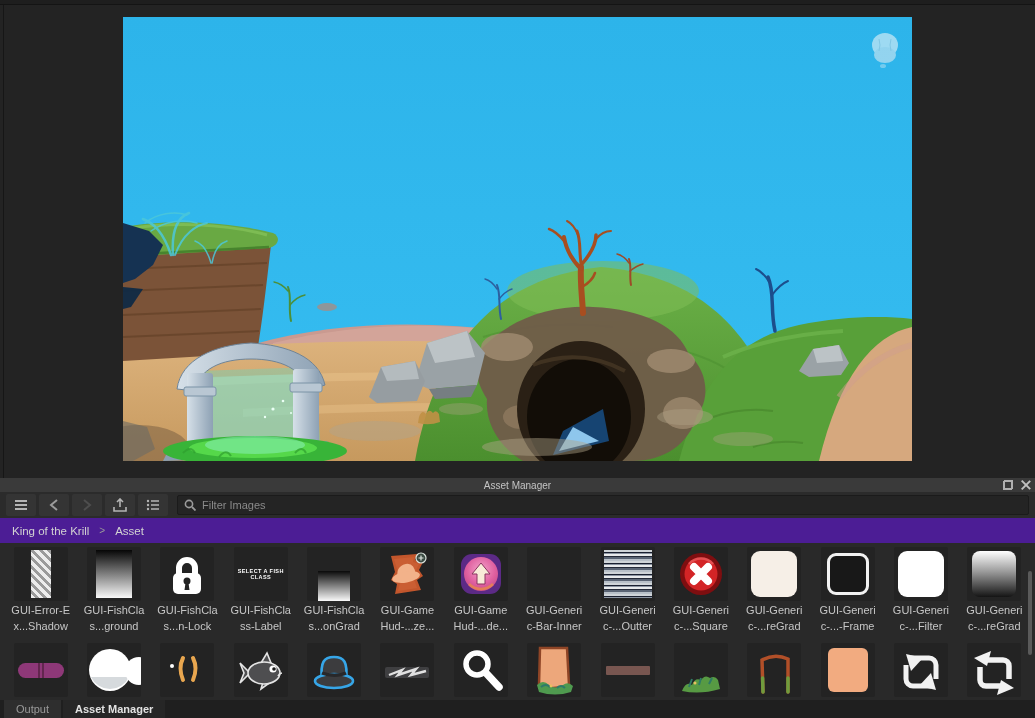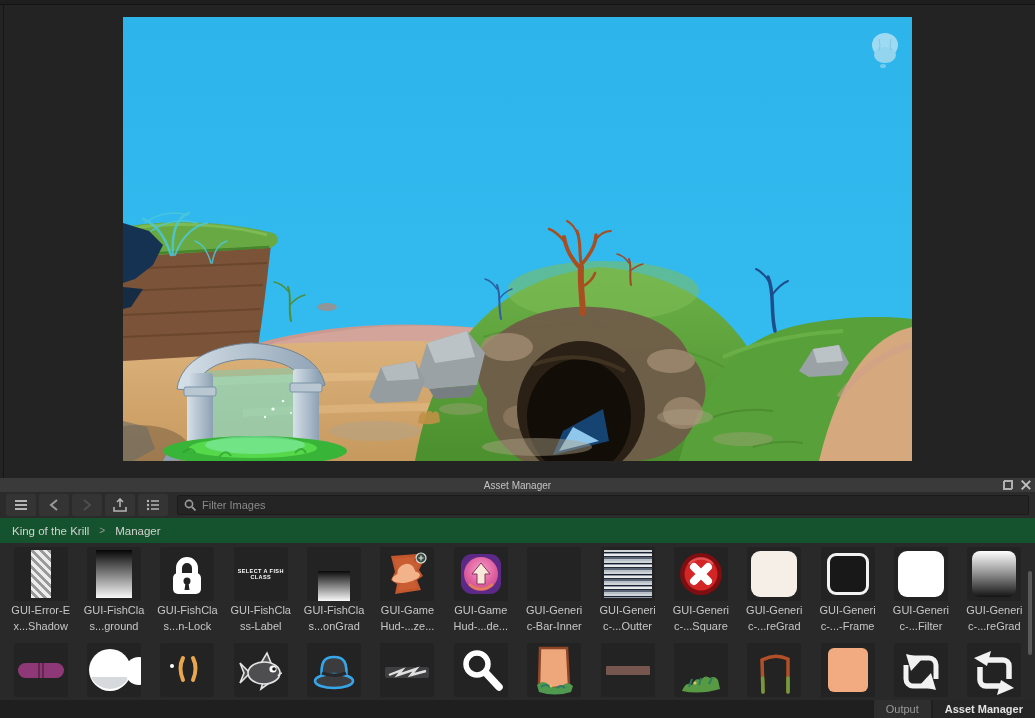--- a/index.html
+++ b/index.html
@@ -27,21 +27,21 @@
 
   .toolbar { position:absolute; left:0; top:492px; width:1035px; height:26px; background:#2b2b2b;
     display:flex; align-items:center; padding:0 6px; gap:3px; }
   .tool-btn { width:30px; height:22px; background:#343434; border-radius:2px; display:flex; align-items:center; justify-content:center; cursor:pointer; }
   .tool-btn svg { display:block; }
   .search-box { flex:1; height:20px; margin-left:6px; background:#242424; border:1px solid #1b1b1b; border-radius:2px;
     display:flex; align-items:center; padding:0 6px; gap:6px; }
   .search-box input { flex:1; background:transparent; border:none; outline:none; color:#cfcfcf; font-size:11px; }
   .search-box input::placeholder { color:#8a8a8a; }
 
-  .breadcrumb { position:absolute; left:0; top:518px; width:1035px; height:25px; background:#14532d;
+  .breadcrumb { position:absolute; left:0; top:518px; width:1035px; height:25px; background:#4c1d95;
     display:flex; align-items:center; padding:0 12px; gap:10px; font-size:11.5px; color:#d2d2d2; }
   .crumb { cursor:pointer; }
   .crumb-sep { color:#9a9a9a; font-size:10px; }
 
   .grid { position:absolute; left:0; top:543px; width:1035px; height:157px; background:#292929; overflow:hidden; padding:4px 4px 0 4px; }
   .grid-row { display:grid; grid-template-columns:repeat(14,1fr); }
   .cell { display:flex; flex-direction:column; align-items:center; cursor:pointer; }
   .thumb { width:54px; height:54px; background:#232323; border-radius:2px; display:flex; align-items:center; justify-content:center; overflow:hidden; position:relative; }
   .lbl { font-size:11px; line-height:14px; color:#c6c6c6; text-align:left; white-space:nowrap; margin-top:2px; }
   .row2 { margin-top:10px; }
@@ -280,21 +280,21 @@
         <circle cx="5" cy="5" r="3.6" stroke="#9a9a9a" stroke-width="1.6" fill="none"></circle>
         <path d="M8,8 L11.5,11.5" stroke="#9a9a9a" stroke-width="1.8"></path>
       </svg>
       <input type="text" placeholder="Filter Images" style="">
     </div>
   </div>
 
   <div class="breadcrumb">
     <span class="crumb">King of the Krill</span>
     <span class="crumb-sep">&gt;</span>
-    <span class="crumb">Manager</span>
+    <span class="crumb">Asset</span>
   </div>
 
   <div class="grid">
     <div class="grid-row">
 
       <div class="cell">
         <div class="thumb">
             <div class="t-stripes"></div>
           </div>
         <div class="lbl">GUI-Error-E</div>
@@ -566,21 +566,21 @@
             <path d="M5,13 L22,6 L18,21 Z" fill="#f2f2f2"></path>
             <path d="M45,43 L28,50 L32,35 Z" fill="#f2f2f2"></path>
           </svg>
         </div>
       </div>
     </div>
 
     <div class="scrollbar"></div>
   </div>
 
-  <div style="position:absolute; left:0; top:700px; width:1035px; height:18px; background:#1f1f1f; display:flex;justify-content:flex-end;">
+  <div style="position:absolute; left:0; top:700px; width:1035px; height:18px; background:#1f1f1f; display:flex;">
     <div style="margin-left:4px; padding:0 12px; height:18px; display:flex; align-items:center; background:#2e2e2e; color:#9a9a9a; font-size:11px; cursor:pointer;">
       <span>Output</span>
     </div>
     <div style="margin-left:2px; padding:0 12px; height:18px; display:flex; align-items:center; background:#262626; color:#e2e2e2; font-size:11px; font-weight:bold; cursor:pointer;">
       <span>Asset Manager</span>
     </div>
   </div>
 
 </div>
 

